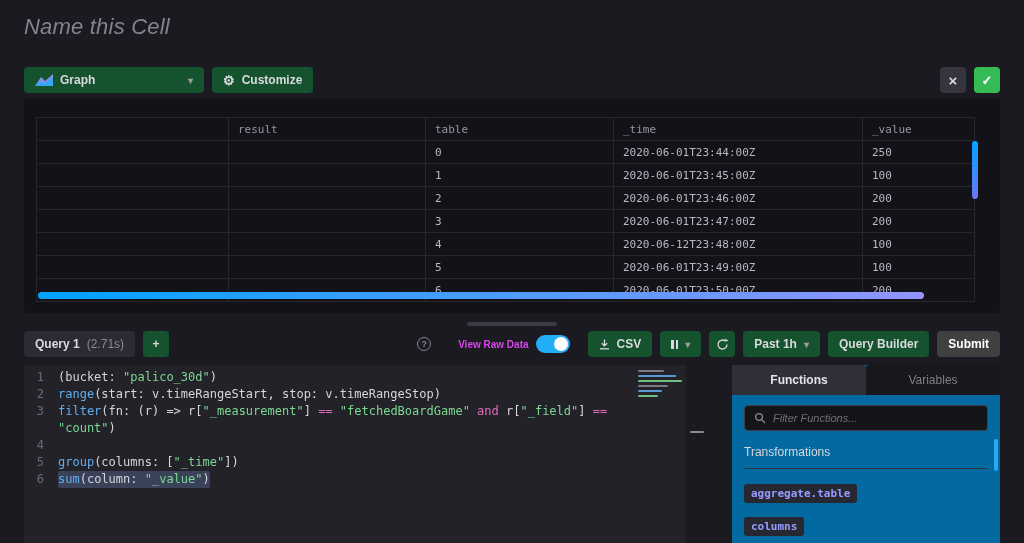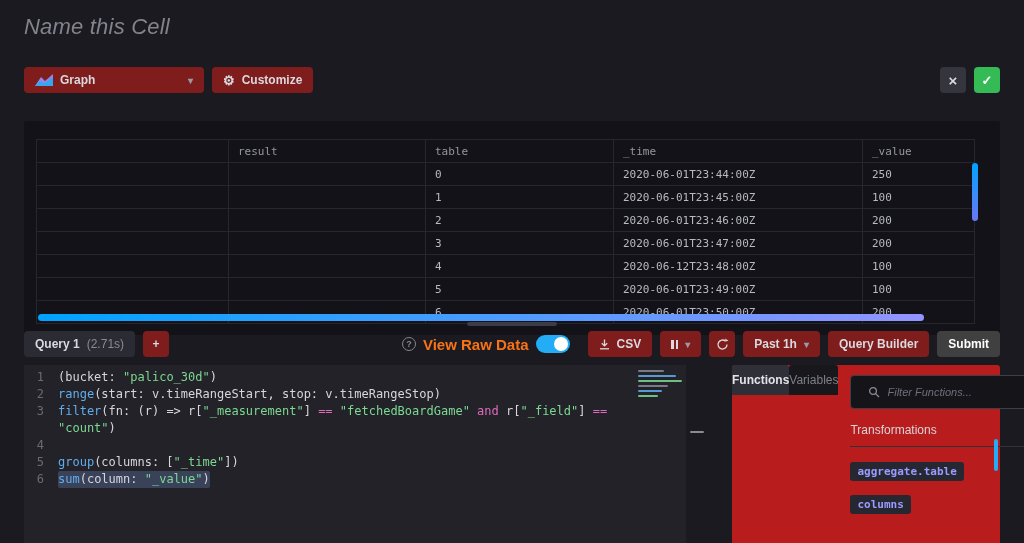--- a/index.html
+++ b/index.html
@@ -8,34 +8,34 @@
   .root { position:relative; width:1024px; height:543px; }
 
   
   .cell-title { position:absolute; left:24px; top:14px; font-size:22px; font-style:italic;
                 color:#83838d; letter-spacing:.2px; }
 
   
   .controls-row { position:absolute; left:24px; right:24px; top:67px; height:26px;
                   display:flex; align-items:center; }
   .btn { display:flex; align-items:center; gap:7px; height:26px; padding:0 11px;
-         background:#7f1d1d; border-radius:4px; color:#d9d9df; font-size:12px;
+         background:#14532d; border-radius:4px; color:#d9d9df; font-size:12px;
          font-weight:bold; cursor:pointer; white-space:nowrap; }
   .view-dropdown { width:180px; }
   .view-dropdown .caret { margin-left:auto; color:#9a9aa2; font-size:10px; }
   .caret { color:#9a9aa2; font-size:10px; }
   .customize-btn { margin-left:8px; }
   .gear { font-size:13px; }
   .flex-spacer { flex:1; }
   .sq { width:26px; justify-content:center; padding:0; }
   .close-btn { background:#35353d; font-size:15px; }
   .confirm-btn { margin-left:8px; background:#34bb55; color:#fff; font-size:13px; }
 
   
-  .table-panel { position:absolute; left:24px; right:24px; top:121px; height:214px;
+  .table-panel { position:absolute; left:24px; right:24px; top:99px; height:214px;
                  background:#121218; border-radius:3px; overflow:hidden; }
   .raw-table { position:absolute; left:12px; top:18px; border-collapse:collapse;
                table-layout:fixed; width:938px;
                font-family:"DejaVu Sans Mono", monospace; font-size:11px; }
   .raw-table th, .raw-table td { border:1px solid #26262d; padding:4px 9px; text-align:left;
                height:23px; overflow:hidden; white-space:nowrap; font-weight:normal; }
   .raw-table th { color:#9597a0; }
   .raw-table td { color:#b9b9c2; }
   .c0{width:192px}.c1{width:197px}.c2{width:188px}.c3{width:249px}.c4{width:112px}
   .h-scrollbar { position:absolute; left:14px; width:886px; bottom:14px; height:7px;
@@ -50,21 +50,21 @@
   
   .query-bar { position:absolute; left:24px; right:24px; top:331px; height:26px;
                display:flex; align-items:center; gap:8px; }
   .query-tab { background:#2b2b33; }
   .query-tab .dur { color:#8a8a92; font-weight:normal; }
   .raw-toggle-group { display:flex; align-items:center; gap:7px; margin-left:auto;
                       margin-right:10px; }
   .help-circle { width:14px; height:14px; border:1px solid #85858f; border-radius:50%;
                  color:#85858f; font-size:9px; display:flex; align-items:center;
                  justify-content:center; font-weight:bold; }
-  .raw-label { color:#f97316; font-size:15px; font-weight:bold; }
+  .raw-label { color:#d946ef; font-size:10px; font-weight:bold;margin-left:20px; }
   .toggle { width:34px; height:18px; border-radius:9px; background:#22adf6; position:relative;
             cursor:pointer; }
   .toggle .knob { position:absolute; right:2px; top:2px; width:14px; height:14px;
             border-radius:50%; background:#fff; }
   .pause-bars { display:flex; gap:2px; }
   .pause-bars i { display:block; width:2.5px; height:9px; background:#d9d9df; }
   .submit-btn { background:#404040; color:#fff; }
 
   
   .bottom { position:absolute; left:24px; right:24px; top:365px; bottom:0; display:flex; }
@@ -80,29 +80,29 @@
   .selection { background:rgba(92,112,160,.42); border-radius:2px; }
 
   .minimap { width:54px; background:#222228; padding:5px 4px 0 6px; }
   .mm-line { height:2px; margin-bottom:3px; border-radius:1px; opacity:.85; }
 
   .pane-divider { width:46px; position:relative; background:#1a1a20; }
   .pane-divider .dash { position:absolute; left:4px; top:66px; width:14px; height:2px;
                         background:#8a8a92; border-radius:1px; }
 
   
-  .fn-panel { width:268px; background:#b91c1c; border-radius:3px 3px 0 0; position:relative;
-              display:flex; flex-direction:row; }
+  .fn-panel { width:268px; background:#0369a1; border-radius:3px 3px 0 0; position:relative;
+              display:flex; flex-direction:column; }
   .panel-tabs { display:flex; height:30px; flex:none; }
   .panel-tab { flex:1; display:flex; align-items:center; justify-content:center;
                font-size:12px; color:#7f7f89; background:#17171c; cursor:pointer;
                border-radius:3px 3px 0 0; }
   .panel-tab.active { background:#2f2f38; color:#e2e2e8; font-weight:bold; }
   .panel-body { padding:10px 12px 0 12px; }
-  .search-box { display:flex; align-items:center; gap:7px; height:34px; padding:0 17px;
+  .search-box { display:flex; align-items:center; gap:7px; height:26px; padding:0 9px;
                 background:#141419; border:1px solid #3f3f49; border-radius:4px; }
   .search-box input { flex:1; background:transparent; border:none; outline:none;
                 color:#c9c9d2; font-size:11px; font-style:italic;
                 font-family:"Liberation Sans", sans-serif; }
   .search-box input::placeholder { color:#6f6f7a; font-style:italic; }
   .section-title { margin-top:14px; padding-bottom:9px; border-bottom:1px solid #32323b;
                    color:#d6d6dc; font-size:12px; }
   .function-list { margin-top:14px; }
   .fn-chip-row { margin-bottom:13px; }
   .fn-chip { display:inline-block; background:#272732; border-radius:3px; padding:3px 7px;

